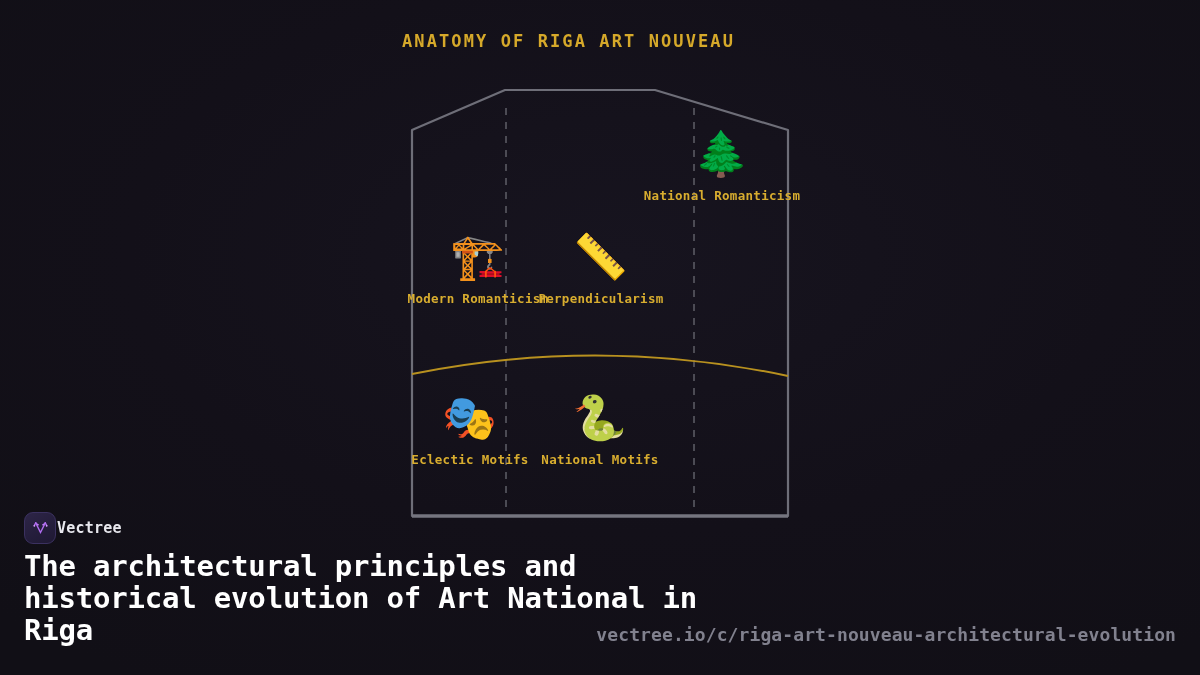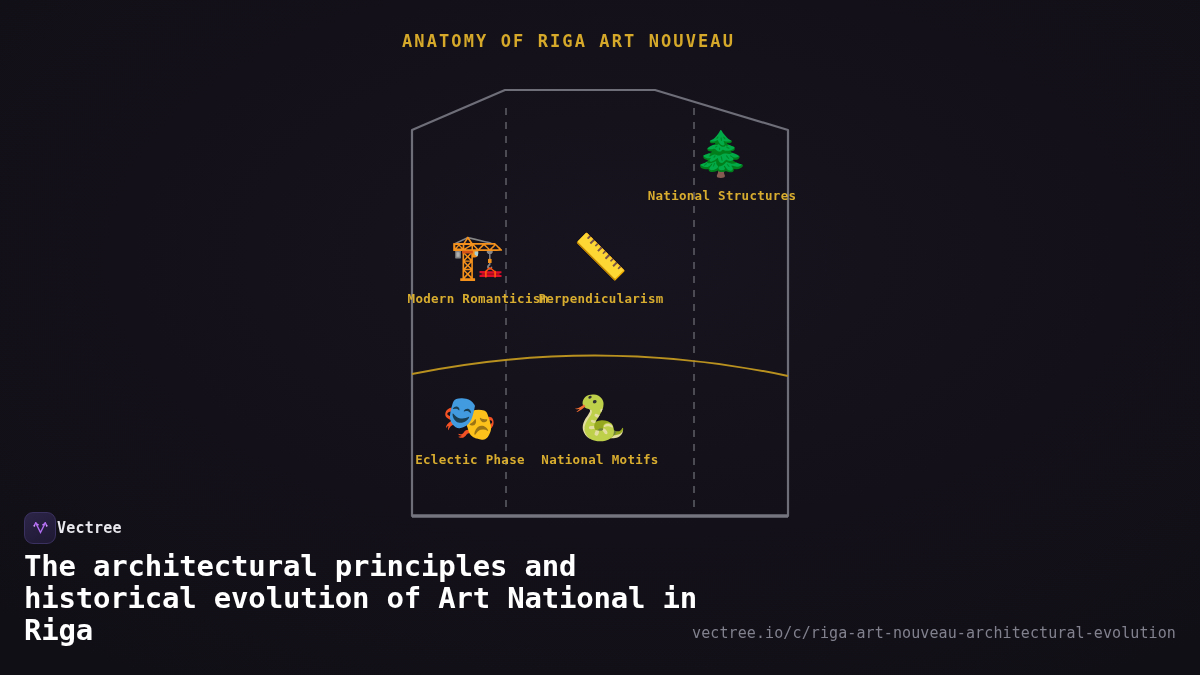--- a/index.html
+++ b/index.html
@@ -92,24 +92,25 @@
     font-weight:700;
     line-height:32px;
     letter-spacing:-0.2px;
     color:#ffffff;
     font-family:"DejaVu Sans Mono", monospace;
   }
 
   .site-url {
     position:absolute;
     right:24px; top:624px;
-    font-size:15px;
+    font-size:18px;
     color:#81818e;
     font-family:"DejaVu Sans Mono", monospace;
     letter-spacing:0.1px;
+    font-weight:bold;
   }
 </style>
 </head>
 <body>
 
 <div id="stage">
 
   <div class="viz-title">ANATOMY OF RIGA ART NOUVEAU</div>
 
   <div class="building-wrap">
@@ -120,36 +121,36 @@
       <path d="M 2 428 L 378 428" fill="none" stroke="#75757f" stroke-width="3.6"></path>
 
       <line x1="96" y1="20" x2="96" y2="425" stroke="#5a5a63" stroke-width="1.6" stroke-dasharray="7 7"></line>
       <line x1="284" y1="20" x2="284" y2="425" stroke="#5a5a63" stroke-width="1.6" stroke-dasharray="7 7"></line>
 
       <path d="M 2 286 Q 190 248 378 288" fill="none" stroke="#b8911f" stroke-width="2"></path>
     </svg>
 
     <div class="node" style="left:312px; top:44px;">
       <span class="emoji">🌲</span>
-      <span class="node-label">National Structures</span>
+      <span class="node-label">National Romanticism</span>
     </div>
 
     <div class="node" style="left:68px; top:147px;">
       <span class="emoji">🏗️</span>
       <span class="node-label">Modern Romanticism</span>
     </div>
 
     <div class="node" style="left:191px; top:147px;">
       <span class="emoji">📏</span>
       <span class="node-label">Perpendicularism</span>
     </div>
 
     <div class="node" style="left:60px; top:308px;">
       <span class="emoji">🎭</span>
-      <span class="node-label">Eclectic Phase</span>
+      <span class="node-label">Eclectic Motifs</span>
     </div>
 
     <div class="node" style="left:190px; top:308px;">
       <span class="emoji">🐍</span>
       <span class="node-label">National Motifs</span>
     </div>
   </div>
 
   <div class="brand-row">
     <div class="brand-logo">

